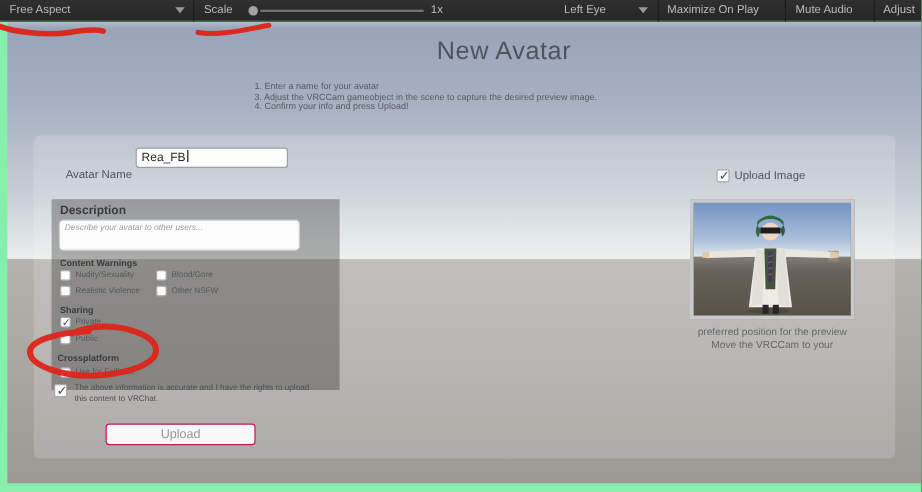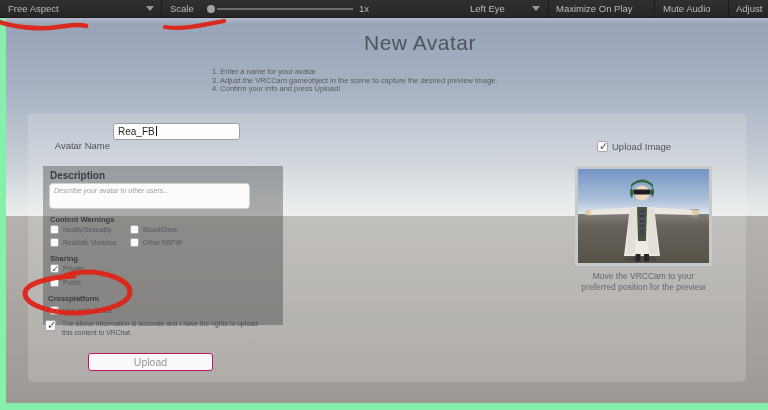--- a/index.html
+++ b/index.html
@@ -213,22 +213,22 @@
       <path d="M53 20 C55 11, 73 11, 75 20 L75 16 C72 10, 56 10, 53 16 Z" fill="#2e6b3f"></path>
       <path d="M53 19 C51 23, 52 27, 54 29 L56 22 Z" fill="#2e6b3f"></path>
       <path d="M75 19 C77 23, 76 26, 74 28 L72 22 Z" fill="#27603a"></path>
 
       <rect x="57.5" y="85" width="5" height="7.5" fill="#26262a"></rect>
       <rect x="66" y="85" width="5" height="7.5" fill="#26262a"></rect>
     </svg>
   </div>
 
   <div class="caption">
+    <div>preferred position for the preview</div>
     <div>Move the VRCCam to your</div>
-    <div>preferred position for the preview</div>
   </div>
 
   <svg class="annot" width="768" height="410" viewBox="0 0 768 410">
     <g fill="none" stroke="#de2418" stroke-linecap="round" stroke-linejoin="round" opacity="0.95">
       <path d="M-3 21 C 12 27, 38 30, 58 27 C 70 25, 80 24, 86 26" stroke-width="4.6"></path>
       <path d="M165 27 C 183 30, 203 25, 224 21" stroke-width="4.2"></path>
       <path d="M74 276 C 48 277, 24 284, 25 294 C 26 305, 52 314, 80 313 C 108 311, 131 303, 130 291 C 129 280, 106 272, 88 272 C 79 272, 68 274, 60 278" stroke-width="5"></path>
     </g>
   </svg>
 

